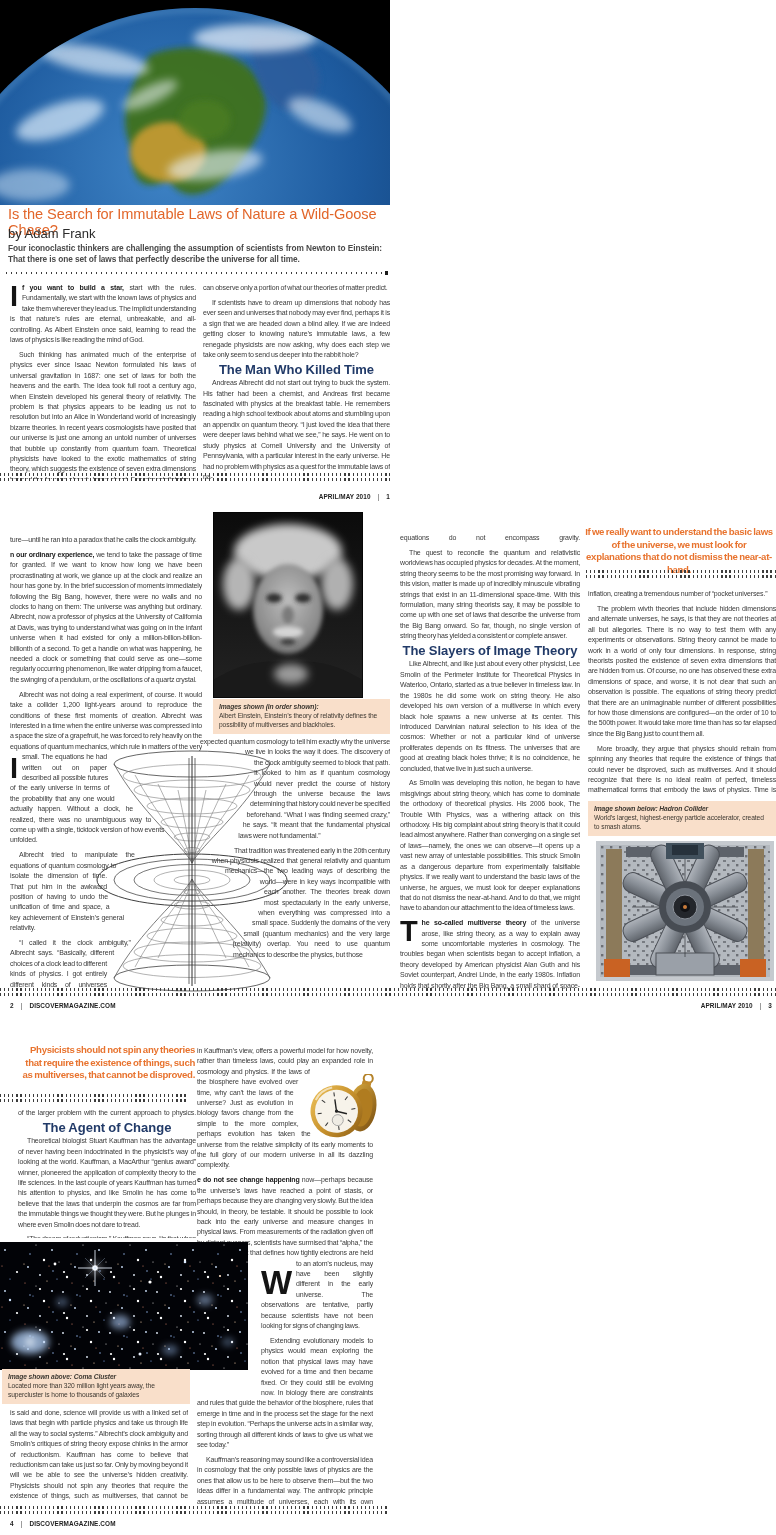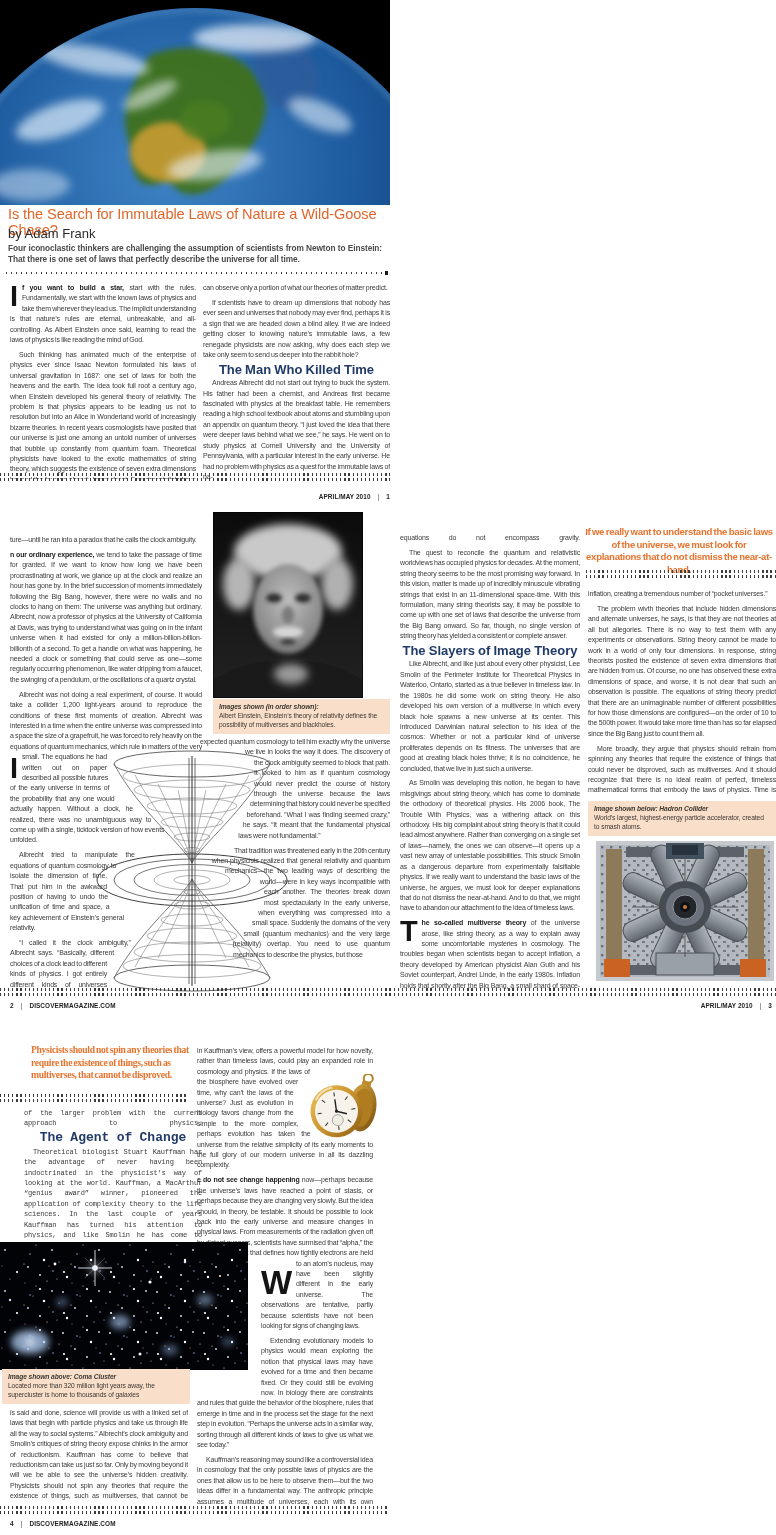--- a/index.html
+++ b/index.html
@@ -292,27 +292,27 @@
     <span>2</span>
       <span class="sep">|</span>
       <span>DISCOVERMAGAZINE.COM</span>
   </div>
   <div class="abs footer right" style="left:476px;top:1002px;width:296px;">
     <span>APRIL/MAY 2010</span>
       <span class="sep">|</span>
       <span>3</span>
   </div>
 
-  <div class="abs pullquote" style="left:31px;top:1044px;width:178px;color:#e8732e;text-align:left;font-family:Liberation Serif, serif;">Physicists should not spin any theories that require the existence of things, such as multiverses, that cannot be disproved.</div>
+  <div class="abs pullquote" style="left:17px;top:1044px;width:178px;color:#e8732e;text-align:right;">Physicists should not spin any theories that require the existence of things, such as multiverses, that cannot be disproved.</div>
   <div class="abs dotrule2" style="left:0;top:1094px;width:188px;">
       <div class="dotrow"></div>
       <div class="dotrow"></div>
     </div>
 
-  <div class="abs body" style="left:24px;top:1108px;width:178px;height:130px;font-family:Liberation Mono, monospace;">
+  <div class="abs body" style="left:18px;top:1108px;width:178px;height:130px;">
     <p class="spreadline">of the larger problem with the current approach to physics.</p>
     <h3 class="subhead" style="color:#213a68;">The Agent of Change</h3>
     <p>Theoretical biologist Stuart Kauffman has the advantage of never having been indoctrinated in the physicist’s way of looking at the world. Kauffman, a MacArthur “genius award” winner, pioneered the application of complexity theory to the life sciences. In the last couple of years Kauffman has turned his attention to physics, and like Smolin he has come to believe that the laws that underpin the cosmos are far from the immutable things we thought they were. But he plunges in where even Smolin does not dare to tread.</p>
     <p>“The dream of reductionism,” Kauffman says, “is that when all</p>
   </div>
 
   <div class="abs" style="left:305px;top:1074px;width:80px;height:66px;">
     <svg width="80" height="66" viewBox="0 0 80 66">
       <defs>
         <linearGradient id="gold" x1="0" y1="0" x2="1" y2="1">

